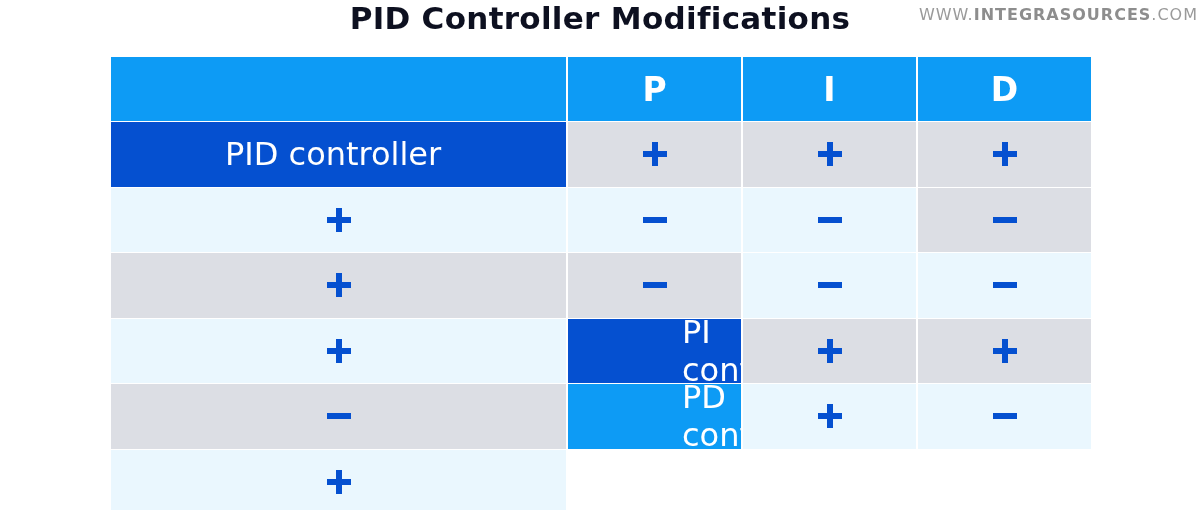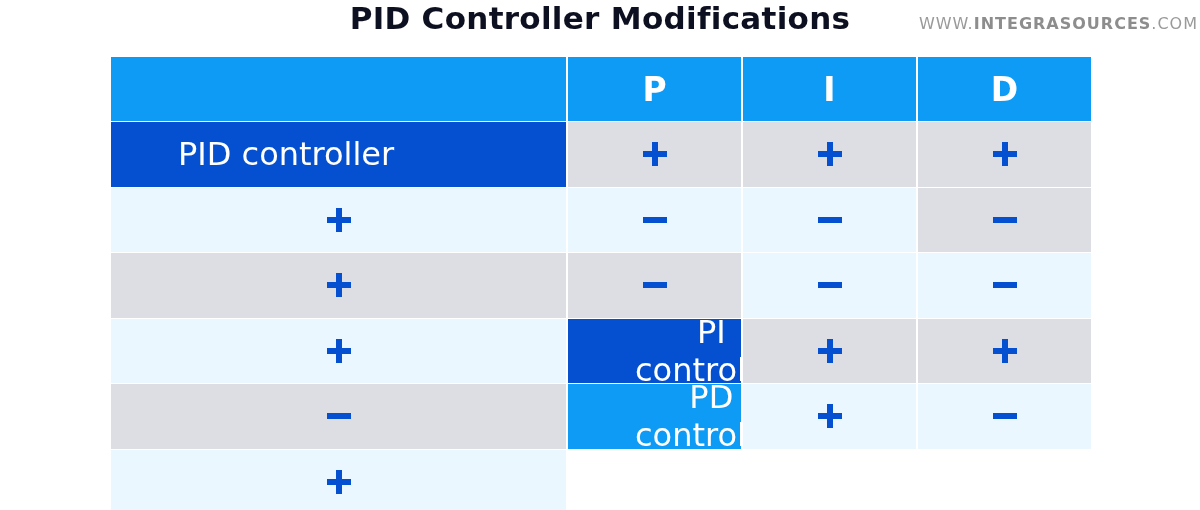--- a/index.html
+++ b/index.html
@@ -5,39 +5,39 @@
     * { box-sizing: border-box; margin: 0; padding: 0; }
     html, body { width: 1200px; height: 510px; background: #ffffff; overflow: hidden; }
     body { position: relative; font-family: "Liberation Sans", "DejaVu Sans", sans-serif; }
 
     .title {
       position: absolute; left: 0; top: -2px; width: 1200px; text-align: center;
       font-family: "DejaVu Sans", sans-serif; font-weight: bold; font-size: 31px;
       color: #0d1020; letter-spacing: 0.3px; line-height: 40px;
     }
     .watermark {
-      position: absolute; right: 2px; top: 16px; font-size: 16px; line-height: 16px;
+      position: absolute; right: 2px; top: 7px; font-size: 16px; line-height: 16px;
       color: #9a9a9a; letter-spacing: 1px; font-family: "DejaVu Sans", sans-serif;
     }
     .watermark b { font-weight: bold; color: #8d8d8d; }
 
     .table {
       position: absolute; left: 111px; top: 57px; width: 978px;
       display: grid;
       grid-template-columns: 455px 173px 173px 173px;
       grid-template-rows: 64px repeat(6, 64.5px);
       column-gap: 2px; row-gap: 1px;
       background: #ffffff;
     }
     .cell { display: flex; align-items: center; justify-content: center; }
     .hdr { background: #0d9bf5; color: #ffffff; font-weight: bold; font-size: 33px; font-family: "DejaVu Sans", sans-serif; }
     .hdr.blank { background: #0d9bf5; }
     .label {
-      justify-content: flex-start; padding-left: 67px;
-      color: #ffffff; font-size: 32px; font-family: "DejaVu Sans", sans-serif; font-weight: normal; text-align: center;
+      justify-content: flex-start; padding-left: 114px;
+      color: #ffffff; font-size: 32px; font-family: "DejaVu Sans", sans-serif; font-weight: normal;
     }
     .label.dark { background: #0550d0; }
     .label.light { background: #0d9bf5; }
     .val { position: relative; }
     .val.grey { background: #dcdee4; }
     .val.pale { background: #eaf7fe; }
 
     .sign { position: relative; width: 24px; height: 24px; }
     .sign .h { position: absolute; left: 0; top: 9px; width: 24px; height: 6px; background: #0550d0; }
     .sign .v { position: absolute; left: 9px; top: 0; width: 6px; height: 24px; background: #0550d0; }

